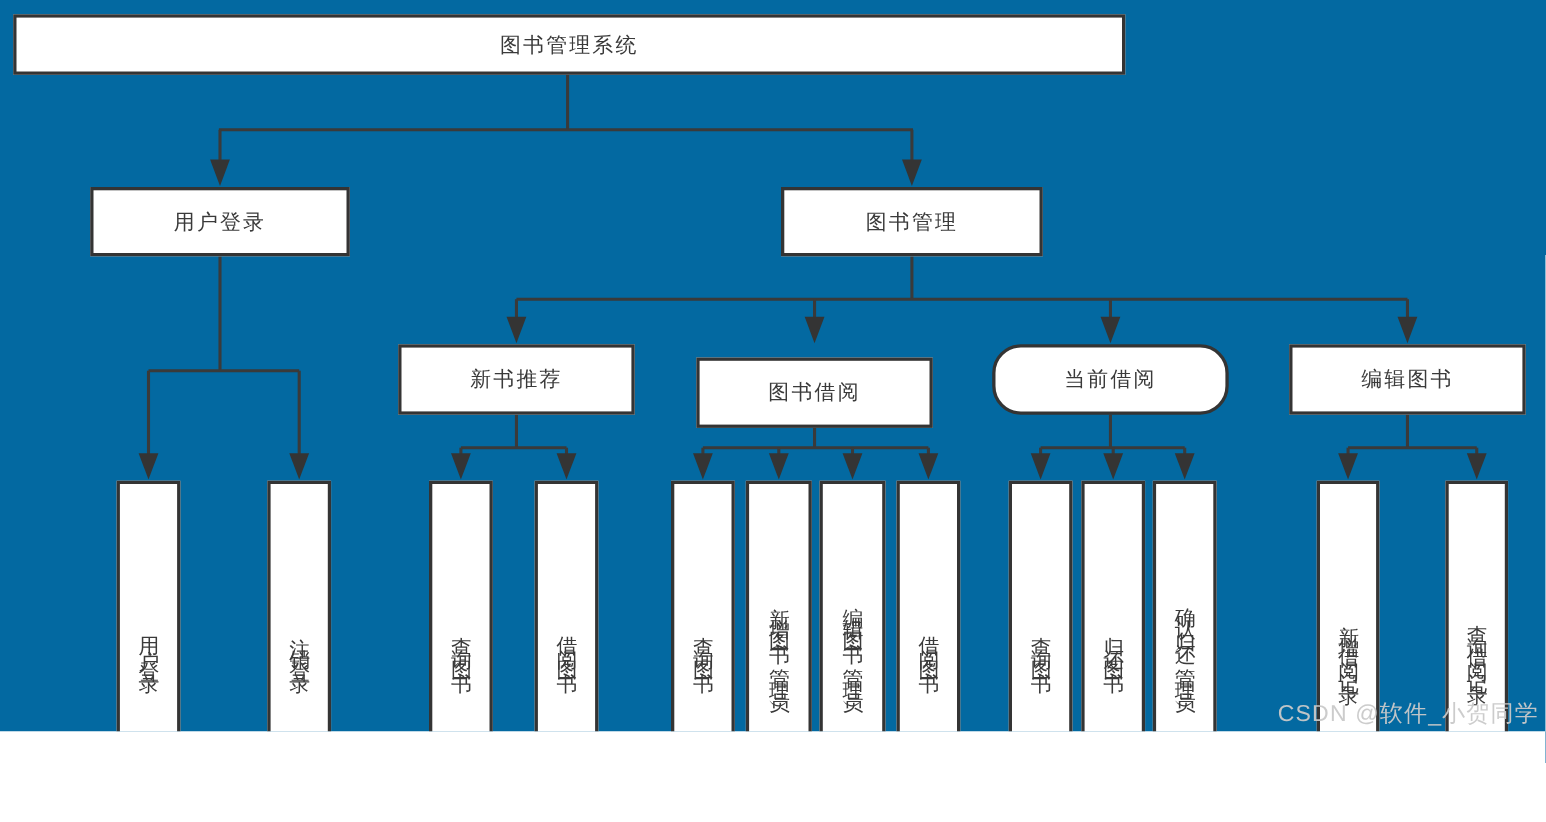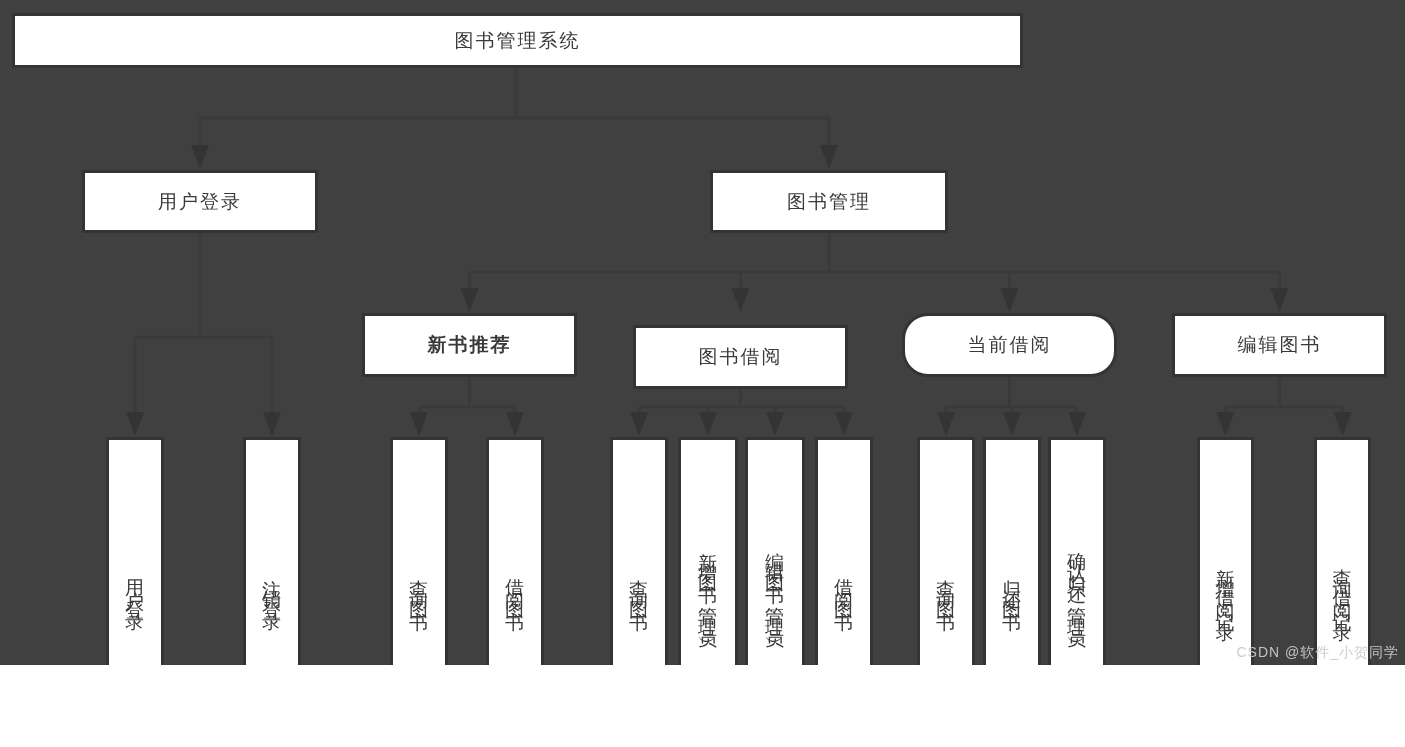--- a/index.html
+++ b/index.html
@@ -5,21 +5,21 @@
   html, body {
     margin: 0;
     padding: 0;
     background: #ffffff;
     font-family: "Liberation Sans", "DejaVu Sans", sans-serif;
   }
   .stage {
     position: relative;
     width: 1405px;
     height: 665px;
-    background: #404040;
+    background: #0369a1;
     overflow: hidden;
   }
   .connectors {
     position: absolute;
     left: 0;
     top: 0;
     width: 1405px;
     height: 747px;
     pointer-events: none;
   }
@@ -42,21 +42,21 @@
     writing-mode: vertical-rl;
     text-orientation: mixed;
     font-size: 19px;
     letter-spacing: 11px;
     line-height: 1;
     white-space: nowrap;
   }
   .root-box      { left: 12px;   top: 13px;  width: 1011px; height: 55px; }
   .l2-user       { left: 82px;   top: 170px; width: 236px;  height: 63px; }
   .l2-book       { left: 710px;  top: 170px; width: 238px;  height: 63px; text-align: center; }
-  .l3-new        { left: 362px;  top: 313px; width: 215px;  height: 64px; font-weight: bold; }
+  .l3-new        { left: 362px;  top: 313px; width: 215px;  height: 64px; }
   .l3-borrow     { left: 633px;  top: 313px; width: 215px;  height: 64px; margin-top: 12px; }
   .l3-current    { left: 902px;  top: 313px; width: 215px;  height: 64px; border-radius: 26px; }
   .l3-records    { left: 1172px; top: 313px; width: 215px;  height: 64px; }
   .leaf          { top: 437px; height: 298px; }
   .lf-1  { left: 106px;  width: 58px; }
   .lf-2  { left: 243px;  width: 58px; }
   .lf-3  { left: 390px;  width: 58px; }
   .lf-4  { left: 486px;  width: 58px; }
   .lf-5  { left: 610px;  width: 58px; }
   .lf-6  { left: 678px;  width: 60px; }
@@ -64,21 +64,21 @@
   .lf-8  { left: 815px;  width: 58px; }
   .lf-9  { left: 917px;  width: 58px; }
   .lf-10 { left: 983px;  width: 58px; }
   .lf-11 { left: 1048px; width: 58px; }
   .lf-12 { left: 1197px; width: 57px; }
   .lf-13 { left: 1314px; width: 57px; }
   .watermark {
     position: absolute;
     right: 6px;
     bottom: 3px;
-    font-size: 14px;
+    font-size: 21px;
     color: rgba(201, 201, 201, 0.95);
     letter-spacing: 1px;
     z-index: 10;
     white-space: nowrap;
   }
   .connectors line { stroke: #3a3a3a; stroke-width: 2.8; }
   .connectors polygon { fill: #343434; stroke: none; }
 </style>
 </head>
 <body>

